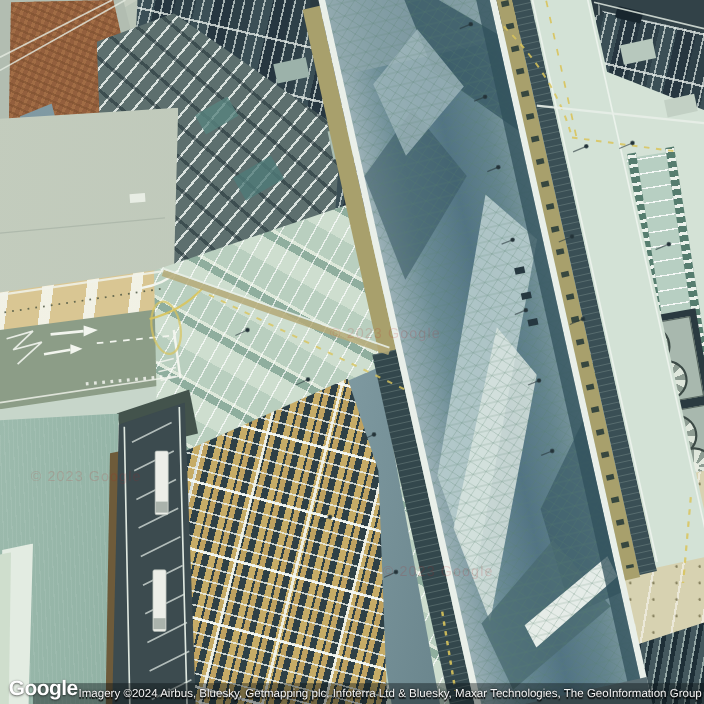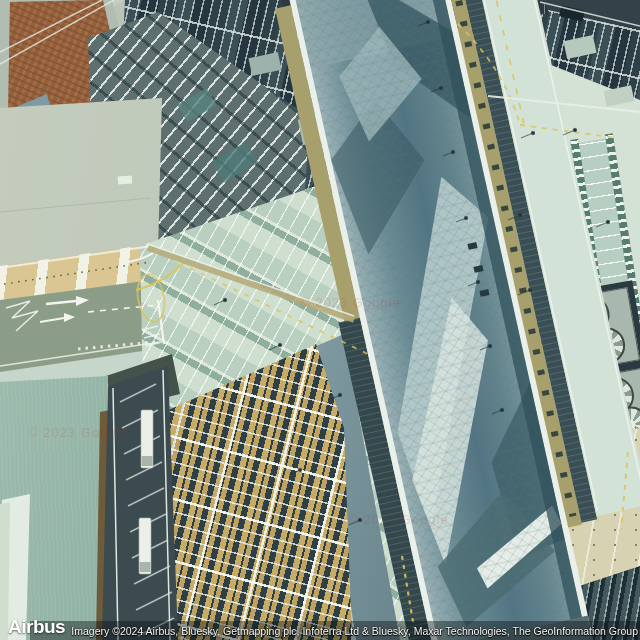--- a/index.html
+++ b/index.html
@@ -350,15 +350,15 @@
     </g>
   </svg>
 
   <div class="watermark" style="left:28px;top:425px;">© 2023 Google</div>
   <div class="watermark" style="left:300px;top:295px;">© 2023 Google</div>
   <div class="watermark" style="left:348px;top:512px;">© 2023 Google</div>
 
   <div id="attrib-bar">
     <div id="attrib-text">Imagery ©2024 Airbus, Bluesky, Getmapping plc, Infoterra Ltd &amp; Bluesky, Maxar Technologies, The GeoInformation Group</div>
   </div>
-  <div id="google-logo">Airbus</div>
+  <div id="google-logo">Google</div>
 
 </div>
 
 </body></html>

